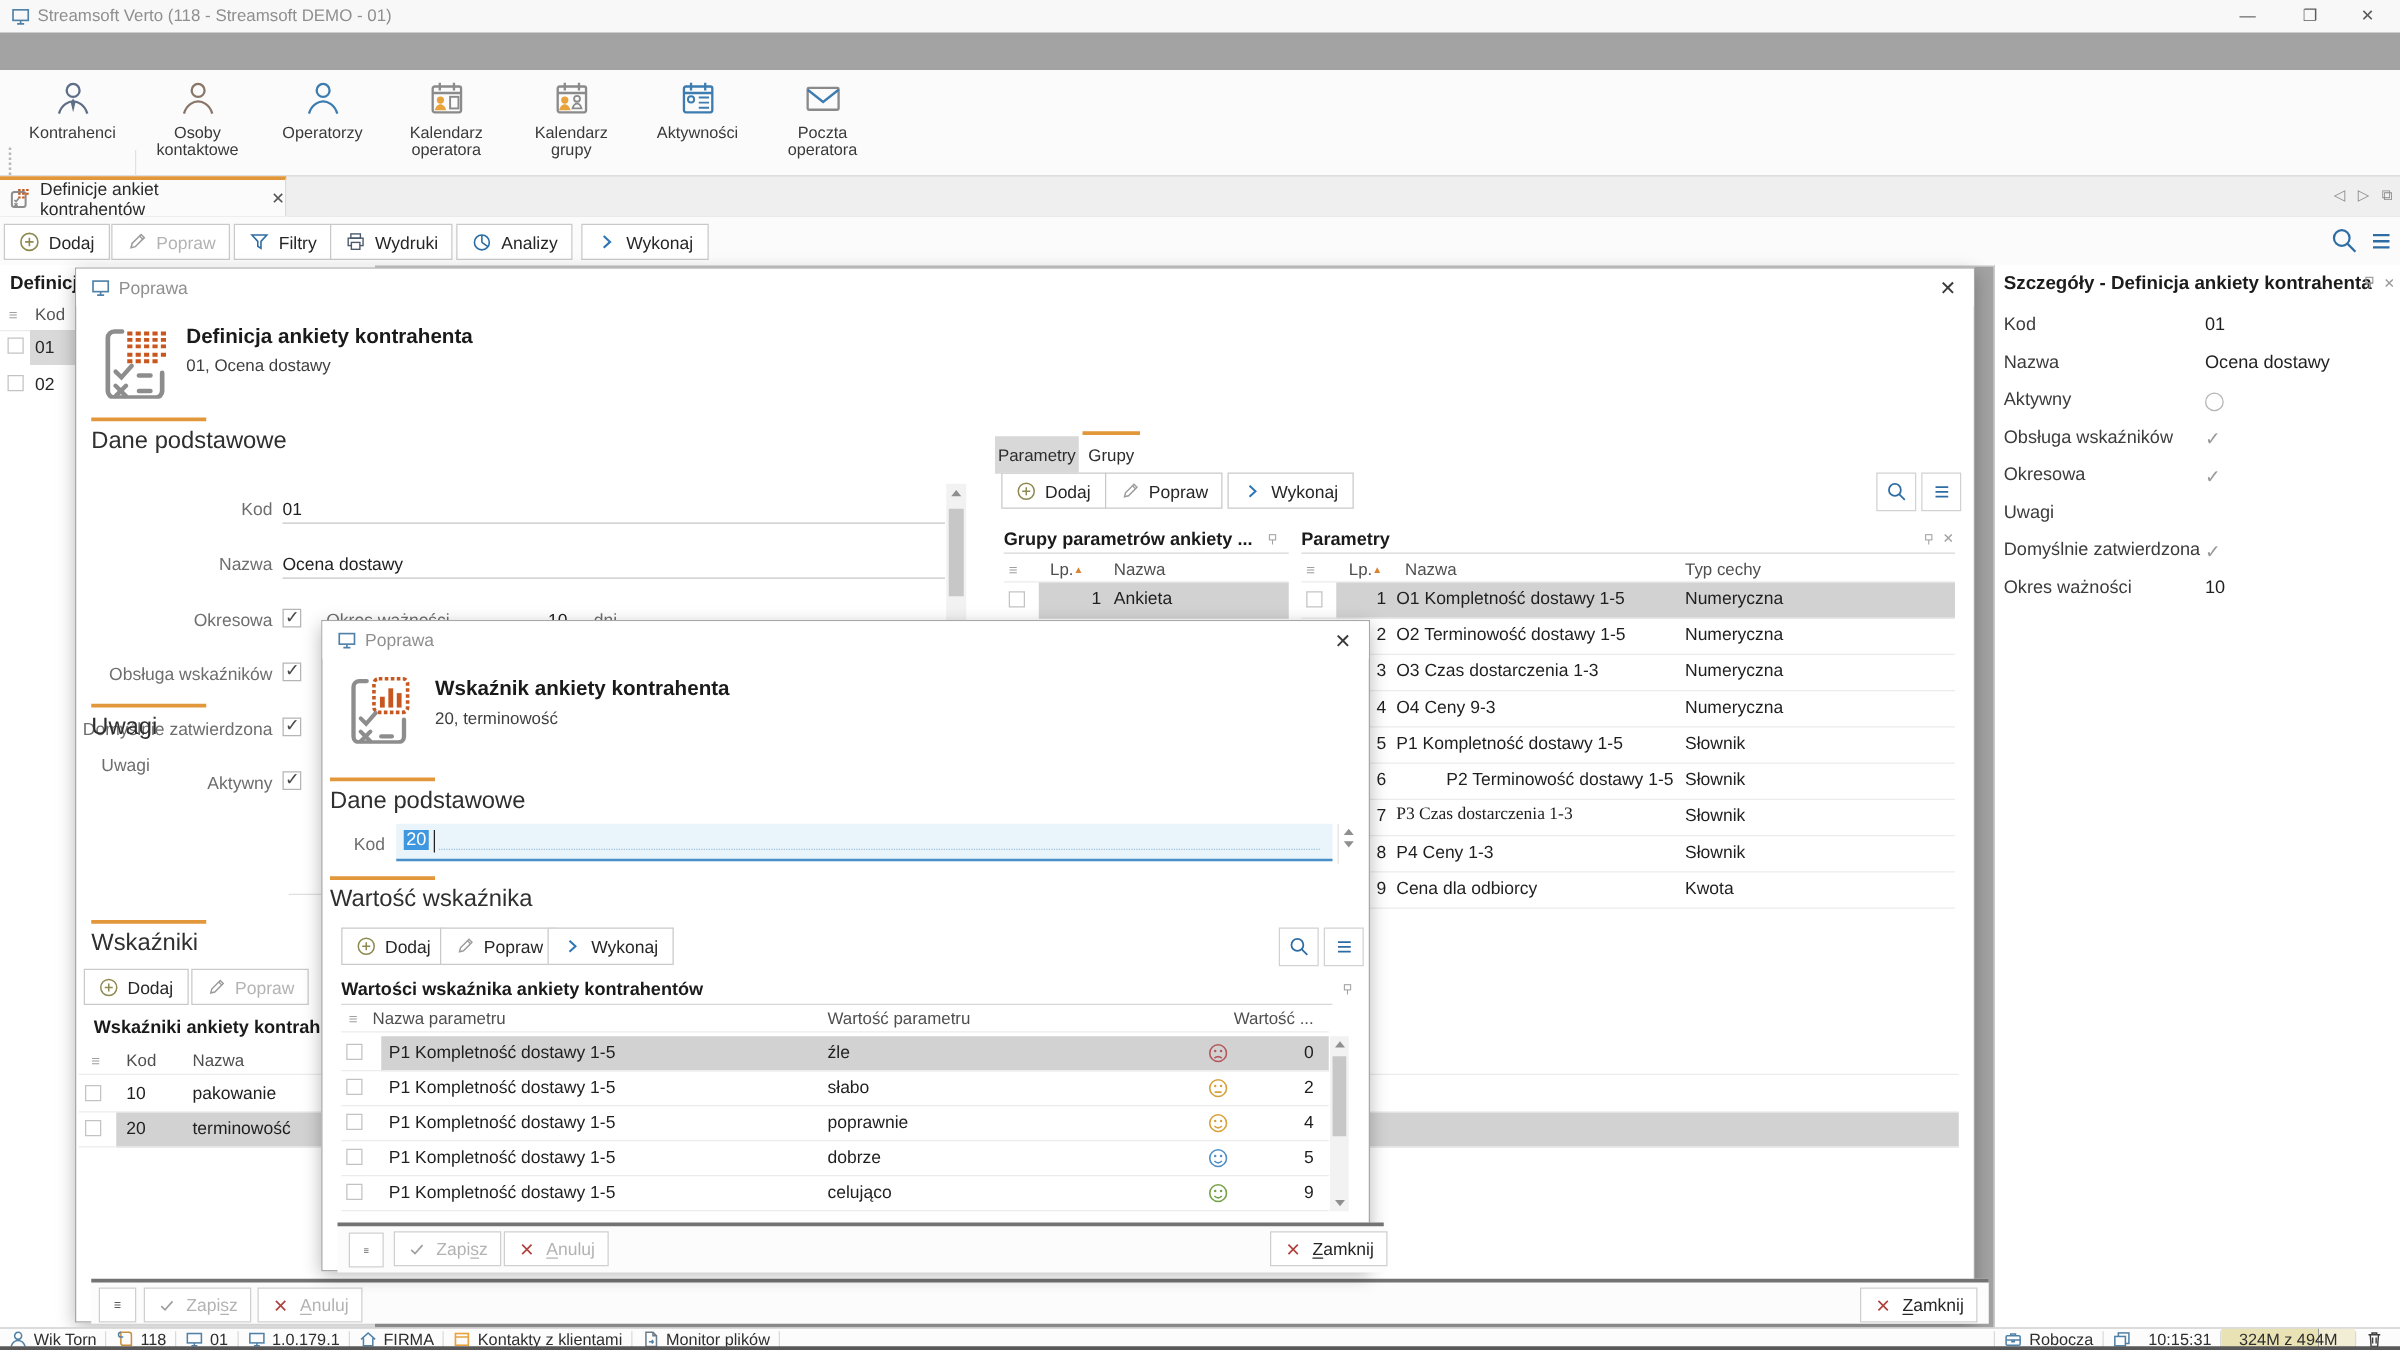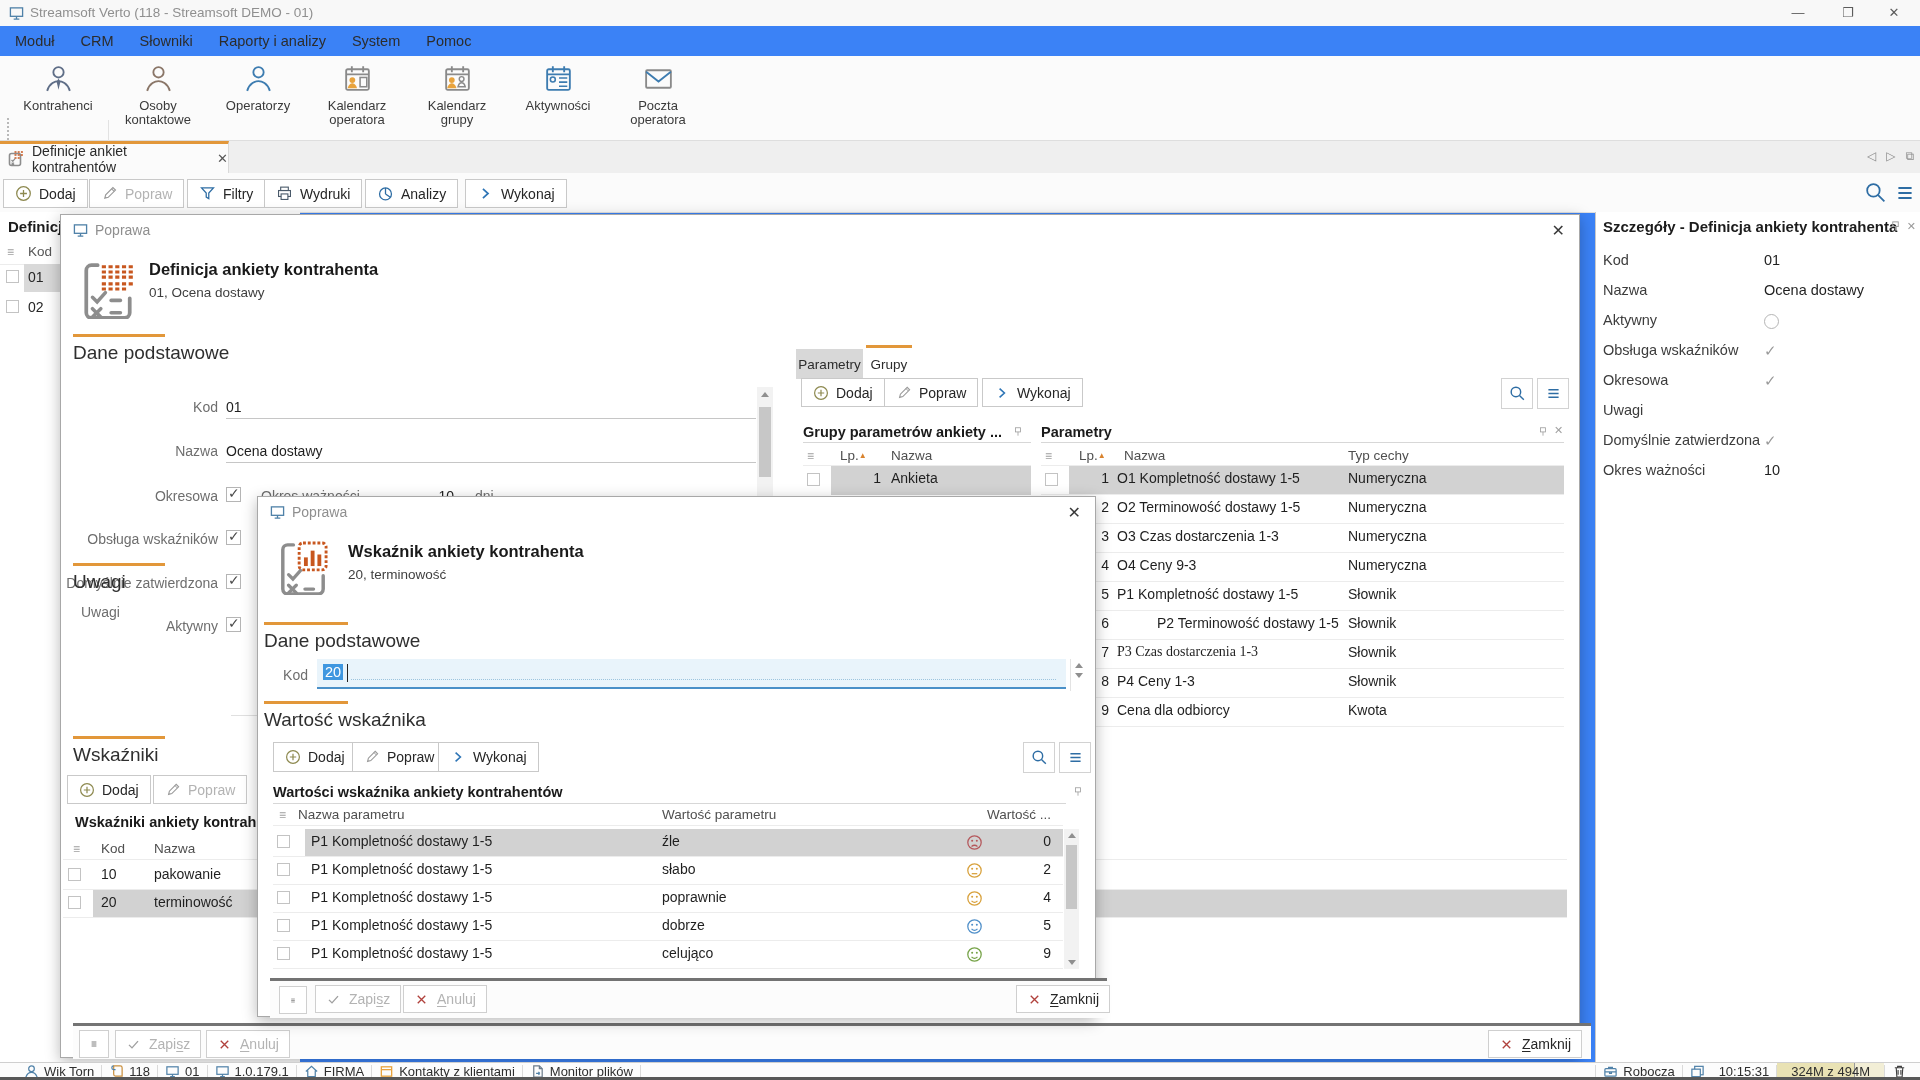--- a/index.html
+++ b/index.html
@@ -1,16 +1,16 @@
 <!DOCTYPE html>
 <html><head>
 <meta charset="utf-8">
 <style>
   html,body{margin:0;padding:0;background:#cfcfcf;}
-  #screen{position:relative;width:1920px;height:1080px;background:#3b82f6;overflow:hidden;
+  #screen{position:relative;width:1920px;height:1080px;background:#a3a3a3;overflow:hidden;
     font-family:"Liberation Sans",sans-serif;font-size:14px;color:#262626;-webkit-font-smoothing:antialiased;}
   .abs{position:absolute;}
   .nw{white-space:nowrap;}
   svg{display:block;}
 
   
   .titlebar{position:absolute;left:0;top:0;width:1920px;height:26px;background:#f8f8f8;}
   .titlebar .apptitle{position:absolute;left:30px;top:5px;font-size:13.5px;color:#8f8f8f;}
   .winctl{position:absolute;top:0;width:44px;height:26px;text-align:center;line-height:26px;color:#5c5c5c;font-size:13px;}
 
@@ -141,28 +141,20 @@
           <rect x="1.5" y="2" width="13" height="9" fill="none" stroke="#4f81a8" stroke-width="1.4"></rect>
           <path d="M8 11v2.5M5 14h6" stroke="#4f81a8" stroke-width="1.4" fill="none"></path>
         </svg>
     </span>
     <span class="apptitle nw">Streamsoft Verto (118 - Streamsoft DEMO - 01)</span>
     <span class="winctl" style="right:100px;">—</span>
     <span class="winctl" style="right:50px;">❐</span>
     <span class="winctl" style="right:4px;">✕</span>
   </div>
 
-  <div class="menubar" id="menubar">
-      <span>Moduł</span>
-      <span>CRM</span>
-      <span>Słowniki</span>
-      <span>Raporty i analizy</span>
-      <span>System</span>
-      <span>Pomoc</span>
-    </div>
 
   <div class="icontoolbar" id="icontoolbar">
     <div class="dragdots"></div>
     <div class="tooldiv"></div>
   <div class="appbtn" style="left:11px;">
        <div class="aicon">
           <svg width="33" height="33" viewBox="0 0 32 32">
             <circle cx="16" cy="10" r="5" fill="none" stroke="#5f6e87" stroke-width="1.8"></circle>
             <path d="M5 28c2.2-7.5 8-9.5 11-9.5s8.8 2 11 9.5" fill="none" stroke="#5f6e87" stroke-width="1.8"></path>
             <path d="M16 16l1.8 3.5L16 27l-1.8-7.5z" fill="#5f6e87"></path>
@@ -908,21 +900,21 @@
               </svg>
             </span>
             <span><u>Z</u>amknij</span>
           </div>
         </div>
     </div>
   </div>
 
   <div class="graybar"></div>
   <div class="statusbar">
-    <div class="sgroup" id="statusleft" style="left:0;padding-left:17px;">
+    <div class="sgroup" id="statusleft" style="left:0;">
         <span class="sitem">
          <span>
             <svg width="15" height="15" viewBox="0 0 16 16" style="color:#4f81a8">
               <circle cx="8" cy="5" r="3" fill="none" stroke="currentColor" stroke-width="1.3"></circle>
               <path d="M2 14c1.5-4 4-5 6-5s4.5 1 6 5" fill="none" stroke="currentColor" stroke-width="1.3"></path>
             </svg>
           </span>
           <span class="nw">Wik Torn</span>
         </span>
         <span class="ssep"></span>

